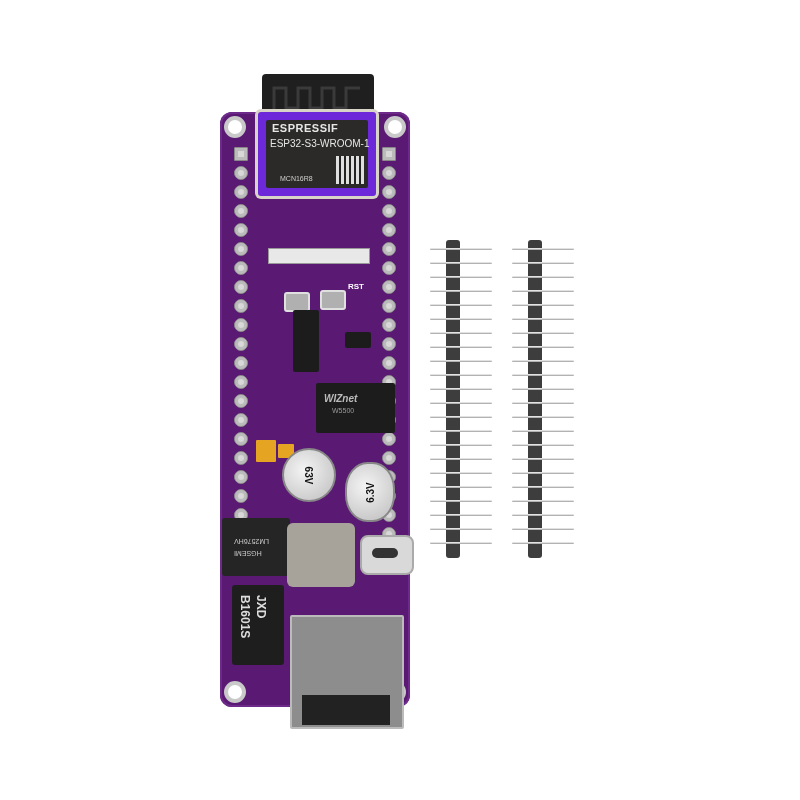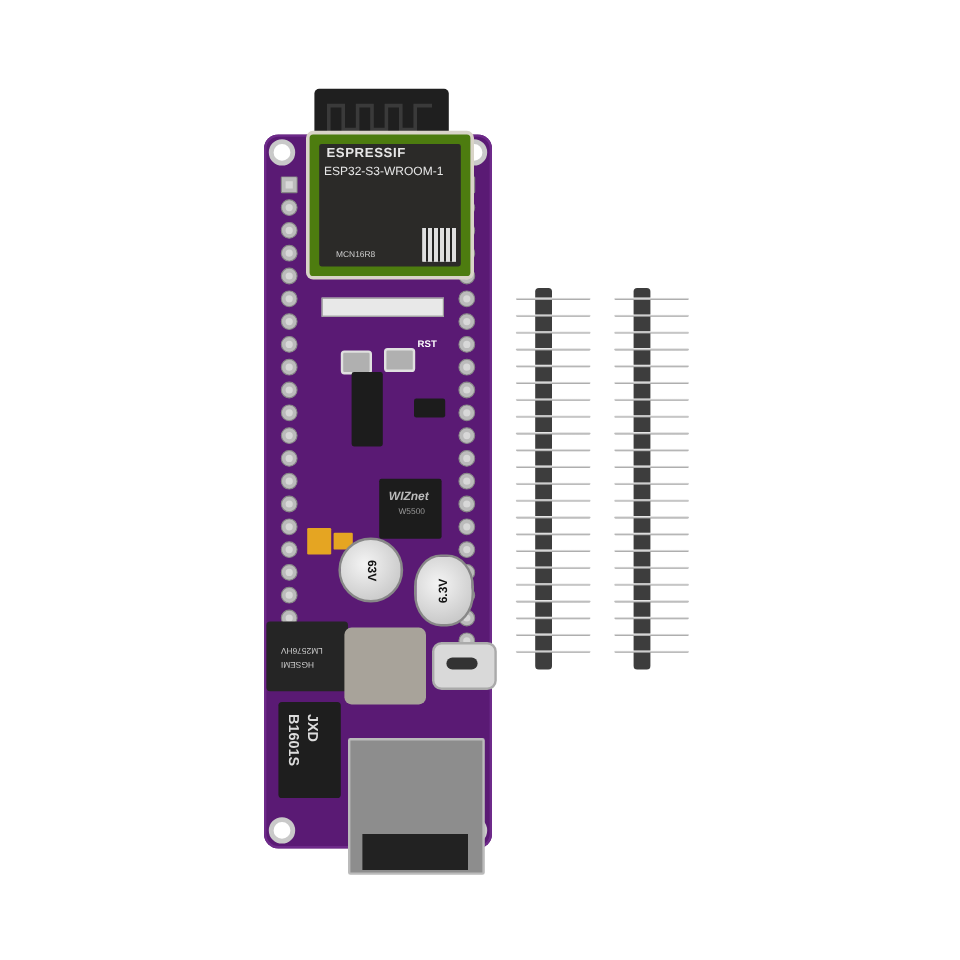--- a/index.html
+++ b/index.html
@@ -4,21 +4,21 @@
 <style>
   html,body{margin:0;padding:0;background:#ffffff;}
   body{width:800px;height:800px;position:relative;overflow:hidden;font-family:"Liberation Sans",sans-serif;}
   .pcb{position:absolute;left:220px;top:112px;width:190px;height:595px;background:#5a1a74;border-radius:12px;box-shadow:inset 0 0 0 2px #6e2a8a;}
   .mount{position:absolute;width:14px;height:14px;border-radius:50%;background:#fff;border:4px solid #c9c9c9;}
   .pinrow{position:absolute;width:14px;display:flex;flex-direction:column;gap:5px;}
   .pin{width:12px;height:12px;border-radius:50%;background:#d8d8d8;border:1px solid #888;box-shadow:inset 0 0 0 3px #bbb;}
   .pin.sq{border-radius:1px;}
   .antenna{position:absolute;left:262px;top:74px;width:112px;height:50px;background:#1f1f1f;border-radius:4px 4px 0 0;}
   .antenna svg{position:absolute;left:10px;top:10px;}
-  .module{position:absolute;left:258px;top:112px;width:118px;height:118px;background:#4d7c0f;border-radius:3px;box-shadow:0 0 0 3px #d9d4c8;padding-left:16px;}
+  .module{position:absolute;left:258px;top:112px;width:118px;height:84px;background:#6d28d9;border-radius:3px;box-shadow:0 0 0 3px #d9d4c8;}
   .shield{position:absolute;left:8px;top:8px;right:8px;bottom:8px;background:#2b2a28;border-radius:2px;}
   .module .brand{position:absolute;left:14px;top:10px;color:#e6e6e6;font-size:11px;font-weight:bold;letter-spacing:.5px;}
   .module .model{position:absolute;left:12px;top:26px;color:#e6e6e6;font-size:10px;}
   .module .code{position:absolute;left:22px;bottom:14px;color:#cfcfcf;font-size:7px;}
   .qr{position:absolute;right:12px;bottom:12px;width:28px;height:28px;background:repeating-linear-gradient(90deg,#fff 0 3px,#222 3px 5px),#fff;opacity:.85;}
   .ffc{position:absolute;left:268px;top:248px;width:100px;height:14px;background:#e8e8e8;border:1px solid #999;}
   .ic{position:absolute;background:#1c1c1c;border-radius:2px;}
   .btn{position:absolute;width:22px;height:16px;background:#b0b0b0;border:2px solid #e0e0e0;border-radius:3px;}
   .silk{position:absolute;color:#fff;font-size:8px;font-weight:bold;}
   .cap{position:absolute;border-radius:50%;background:radial-gradient(circle at 40% 40%,#f4f4f4,#bdbdbd);border:2px solid #888;display:flex;align-items:center;justify-content:center;}
@@ -111,21 +111,21 @@
 
 <div class="ffc"></div>
 
 <div class="btn" style="left:284px;top:292px"></div>
 <div class="btn" style="left:320px;top:290px"></div>
 <div class="silk" style="left:348px;top:282px">RST</div>
 
 <div class="ic" style="left:293px;top:310px;width:26px;height:62px"></div>
 <div class="ic" style="left:345px;top:332px;width:26px;height:16px"></div>
 
-<div class="ic" style="left:316px;top:399px;width:52px;height:50px">
+<div class="ic" style="left:316px;top:383px;width:79px;height:50px">
   <div style="position:absolute;left:8px;top:10px;color:#bbb;font-size:10px;font-weight:bold;font-style:italic">WIZnet</div>
   <div style="position:absolute;left:16px;top:24px;color:#999;font-size:7px">W5500</div>
 </div>
 
 <div class="tant" style="left:256px;top:440px;width:20px;height:22px"></div>
 <div class="tant" style="left:278px;top:444px;width:16px;height:14px"></div>
 
 <div class="cap" style="left:282px;top:448px;width:50px;height:50px">
   <span>63V</span>
 </div>

